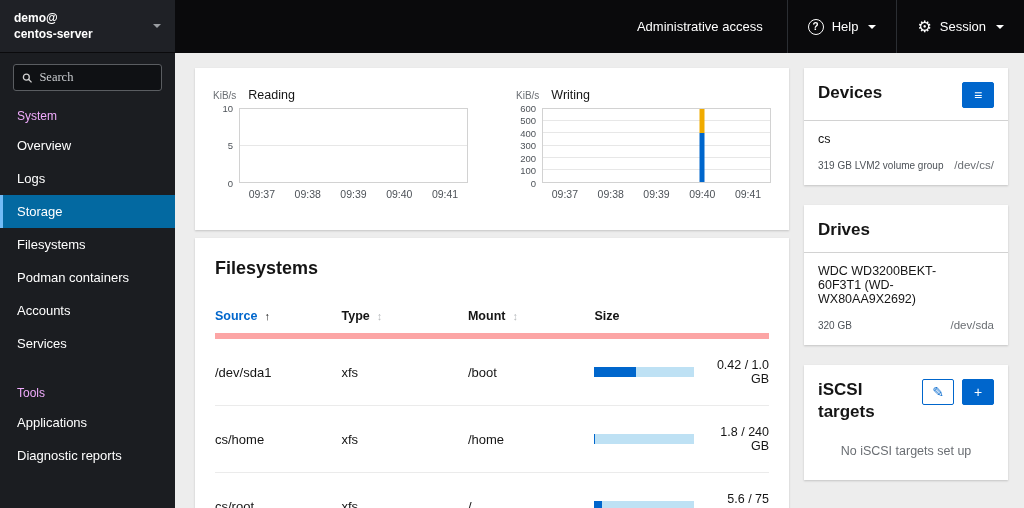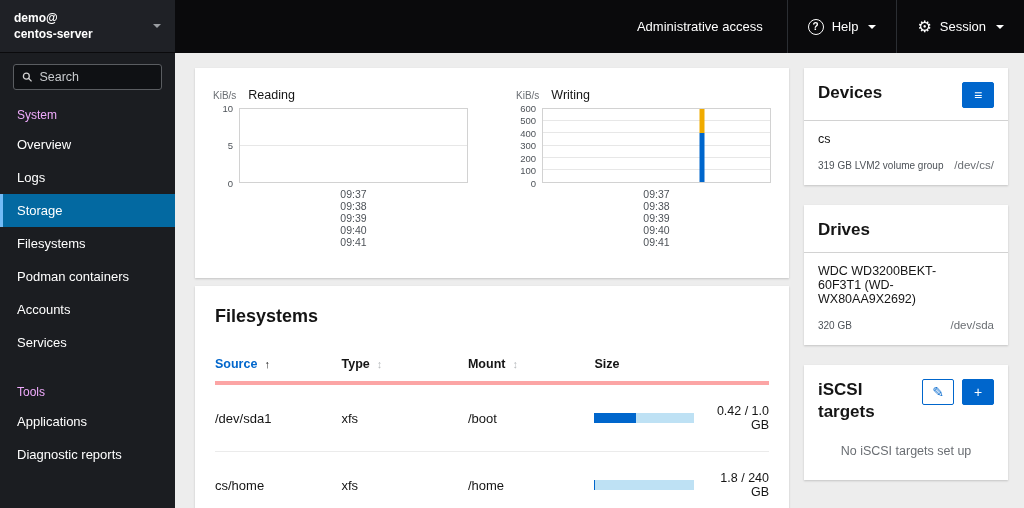--- a/index.html
+++ b/index.html
@@ -47,21 +47,21 @@
   
   .sidebar { width:175px; background:#1b1d21; display:flex; flex-direction:column; flex:0 0 175px; }
   .search-wrap { padding:11px 13px 8px; }
   .search-box {
     display:flex; align-items:center; gap:7px;
     background:#0f1114; border:1px solid #5a5d61; border-radius:3px;
     padding:5px 8px;
   }
   .search-box input {
     background:transparent; border:none; outline:none; color:#eab308;
-    font-size:12.5px; width:100%; font-family:Liberation Sans, sans-serif;
+    font-size:12.5px; width:100%; font-family:Liberation Serif, serif;
   }
   .search-box input::placeholder { color:#c8cbce; }
   .nav-section-label { color:#f0abfc; font-size:12px; padding:10px 17px 6px; }
   .nav-section-label.tools { margin-top:16px; }
   .nav-item {
     color:#fff; font-size:13px; padding:9px 17px 9px 14px;
     border-left:3px solid transparent; cursor:pointer;
   }
   .nav-item.active { background:#0369a1; border-left-color:#73bcf7; }
 
@@ -79,28 +79,28 @@
   .chart-title { font-size:12.5px; color:#151515; margin-left:12px; }
   .chart-body { display:flex; height:75px; }
   .yticks { position:relative; width:28px; flex:0 0 28px; }
   .yticks span {
     position:absolute; right:6px; transform:translateY(50%);
     font-size:9.5px; color:#4d5258; line-height:1;
   }
   .plot { position:relative; flex:1; border:1px solid #d2d2d2; background:#fff; }
   .gridline { position:absolute; left:0; right:0; height:1px; background:#e7e7e7; }
   .bar { position:absolute; width:5px; transform:translateX(-50%); }
-  .xlabels { display:flex; margin-left:28px; margin-top:5px;flex-direction:column; }
+  .xlabels { display:flex; margin-left:28px; margin-top:5px; }
   .xlabels span { flex:1; text-align:center; font-size:10.5px; color:#4d5258; }
 
   
   .fs-card { padding:20px 20px 0 20px; flex:1; min-height:0; }
   .fs-title { font-size:18px; font-weight:bold; margin-bottom:22px; }
   .fs-grid { display:grid; grid-template-columns:1fr 1fr 1fr 1.38fr; align-items:center; }
-  .fs-header-row { border-bottom:4px solid #fca5a5; }
+  .fs-header-row { border-bottom:6px solid #fca5a5; }
   .fs-header-row .th { font-size:12.5px; font-weight:bold; padding:8px 0 10px; cursor:pointer; }
   .th-source { color:#0066cc; }
   .sort-arrow { color:#151515; margin-left:7px; font-size:11px; }
   .sort-faint { color:#b8bbbe; margin-left:7px; font-size:11px; }
   .fs-row { border-bottom:1px solid #ebebeb; cursor:pointer; }
   .fs-row .td { font-size:13px; padding:19px 0; }
   .size-cell { display:flex; align-items:center; gap:12px; }
   .progress { width:100px; height:10px; background:#bee1f4; flex:0 0 100px; }
   .progress-fill { height:100%; background:#0066cc; }
   .size-label { flex:1; text-align:right; font-size:12.5px; }

